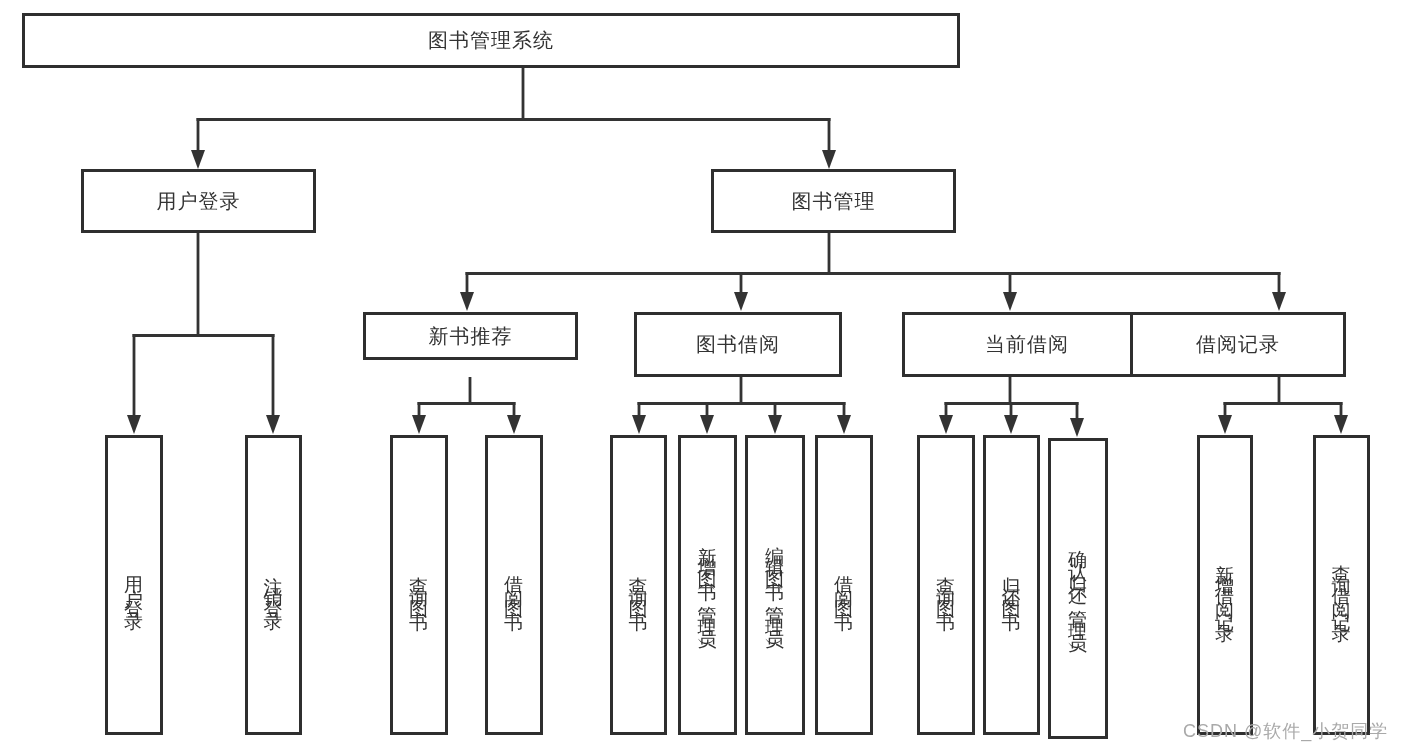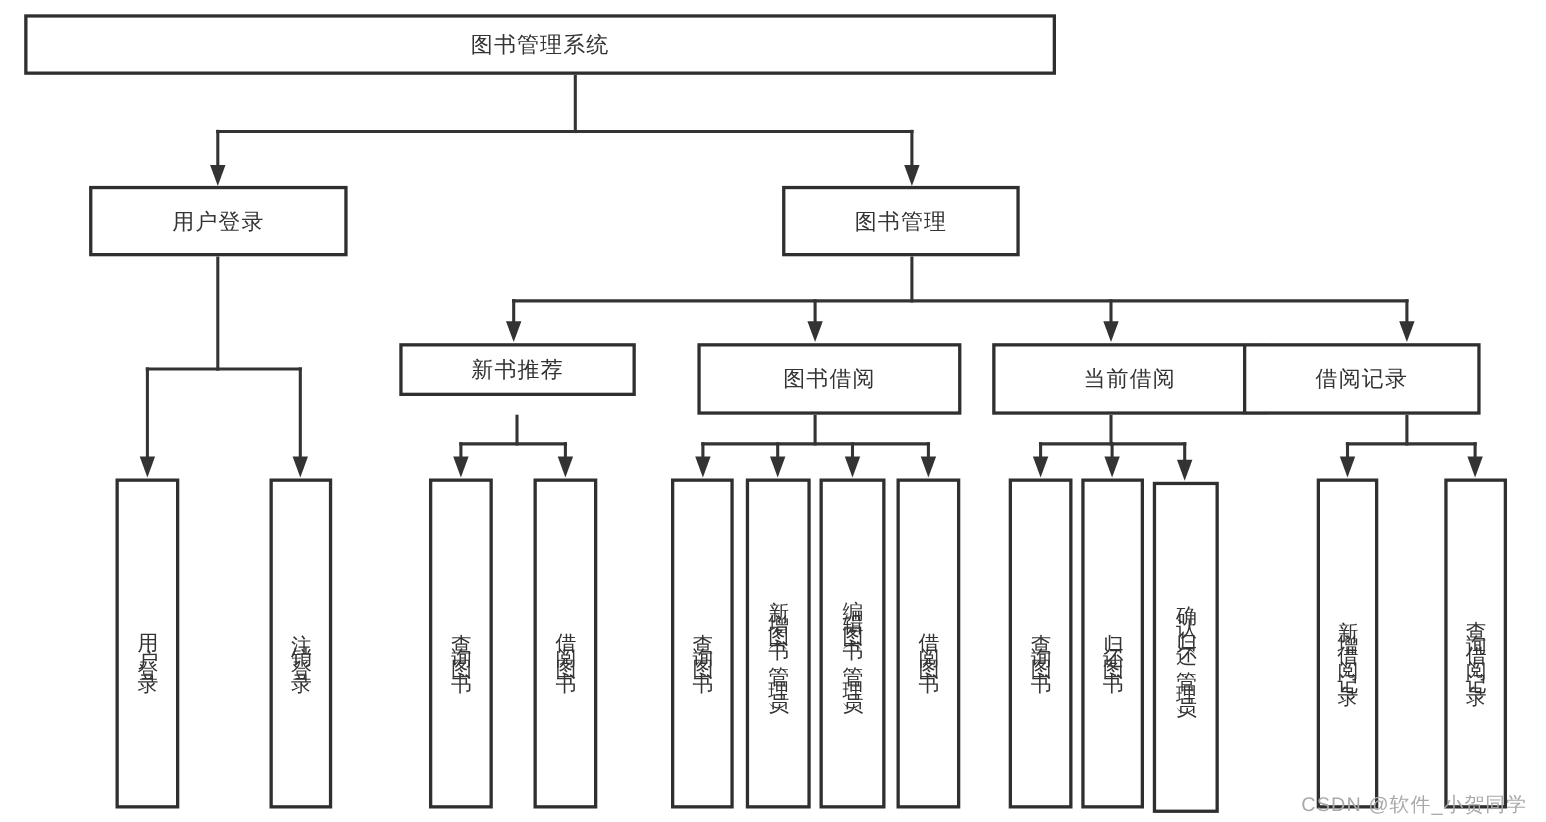--- a/index.html
+++ b/index.html
@@ -124,24 +124,24 @@
       <line x1="1225" y1="402" x2="1225" y2="418"></line>
       <polygon points="1218,415 1232,415 1225,434"></polygon>
       <line x1="1341" y1="402" x2="1341" y2="418"></line>
       <polygon points="1334,415 1348,415 1341,434"></polygon>
     </g>
   </svg>
 
   <div class="box hbox" style="left:22px; top:13px; width:938px; height:55px;">图书管理系统</div>
 
   <div class="box hbox" style="left:81px; top:169px; width:235px; height:64px;">用户登录</div>
-  <div class="box hbox" style="left:711px; top:169px; width:216px; height:64px;">图书管理</div>
+  <div class="box hbox" style="left:711px; top:169px; width:245px; height:64px;">图书管理</div>
 
   <div class="box hbox" style="left:363px; top:312px; width:215px; height:48px;">新书推荐</div>
-  <div class="box hbox" style="left:634px; top:312px; width:240px; height:65px;">图书借阅</div>
+  <div class="box hbox" style="left:634px; top:312px; width:208px; height:65px;">图书借阅</div>
   <div class="box hbox" style="left:902px; top:312px; width:250px; height:65px;">当前借阅</div>
   <div class="box hbox" style="left:1130px; top:312px; width:216px; height:65px;">借阅记录</div>
 
   <div class="box vbox" style="left:105px; top:435px; width:58px; height:300px;">
     <span>用户登录</span>
   </div>
   <div class="box vbox" style="left:245px; top:435px; width:57px; height:300px;">
     <span>注销登录</span>
   </div>
 

